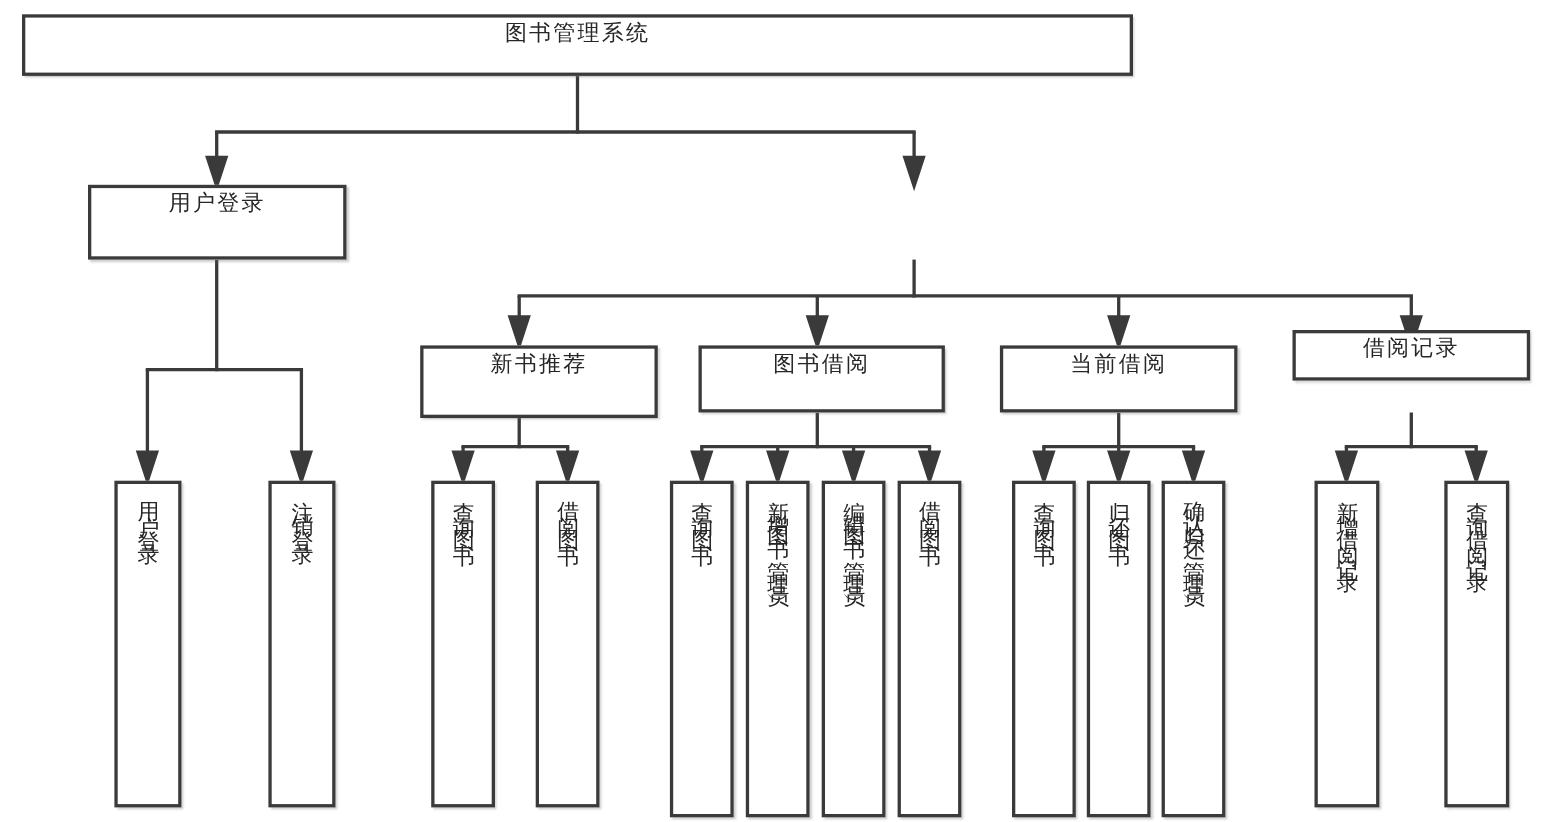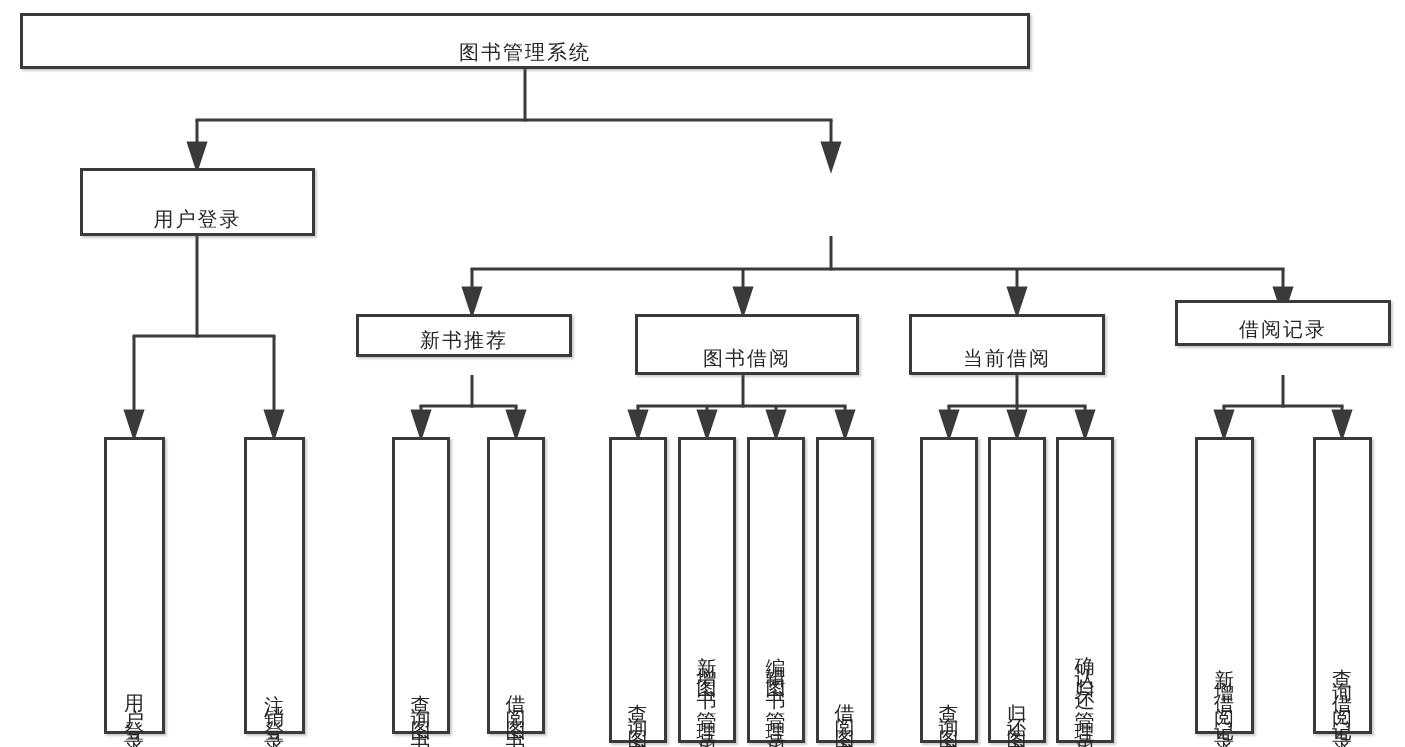--- a/index.html
+++ b/index.html
@@ -18,21 +18,21 @@
     width: 1405px; height: 747px;
     z-index: 0;
   }
   .node {
     position: absolute;
     z-index: 1;
     background: #ffffff;
     border: 3px solid #3a3a3a;
     box-sizing: border-box;
     display: flex;
-    align-items: flex-end;
+    align-items: flex-start;
     justify-content: center;
     box-shadow: 2px 2px 2px rgba(110,110,110,0.35);
   }
   .hlabel {
     font-size: 20px;
     letter-spacing: 2px;
     color: #262626;
     white-space: nowrap;
   }
   .vlabel {
@@ -125,27 +125,27 @@
   </svg>
 
   <div class="node" style="left:20px;top:13px;width:1010px;height:56px">
     <span class="hlabel">图书管理系统</span>
   </div>
 
   <div class="node" style="left:80px;top:168px;width:235px;height:68px">
     <span class="hlabel">用户登录</span>
   </div>
 
-  <div class="node" style="left:356px;top:314px;width:216px;height:43px">
+  <div class="node" style="left:382px;top:314px;width:216px;height:66px">
     <span class="hlabel">新书推荐</span>
   </div>
   <div class="node" style="left:635px;top:314px;width:224px;height:61px">
     <span class="hlabel">图书借阅</span>
   </div>
-  <div class="node" style="left:909px;top:314px;width:196px;height:61px">
+  <div class="node" style="left:909px;top:314px;width:216px;height:61px">
     <span class="hlabel">当前借阅</span>
   </div>
   <div class="node" style="left:1175px;top:300px;width:216px;height:46px">
     <span class="hlabel">借阅记录</span>
   </div>
 
   <div class="node" style="left:104px;top:437px;width:61px;height:297px">
     <span class="vlabel">用户登录</span>
   </div>
   <div class="node" style="left:244px;top:437px;width:61px;height:297px">

